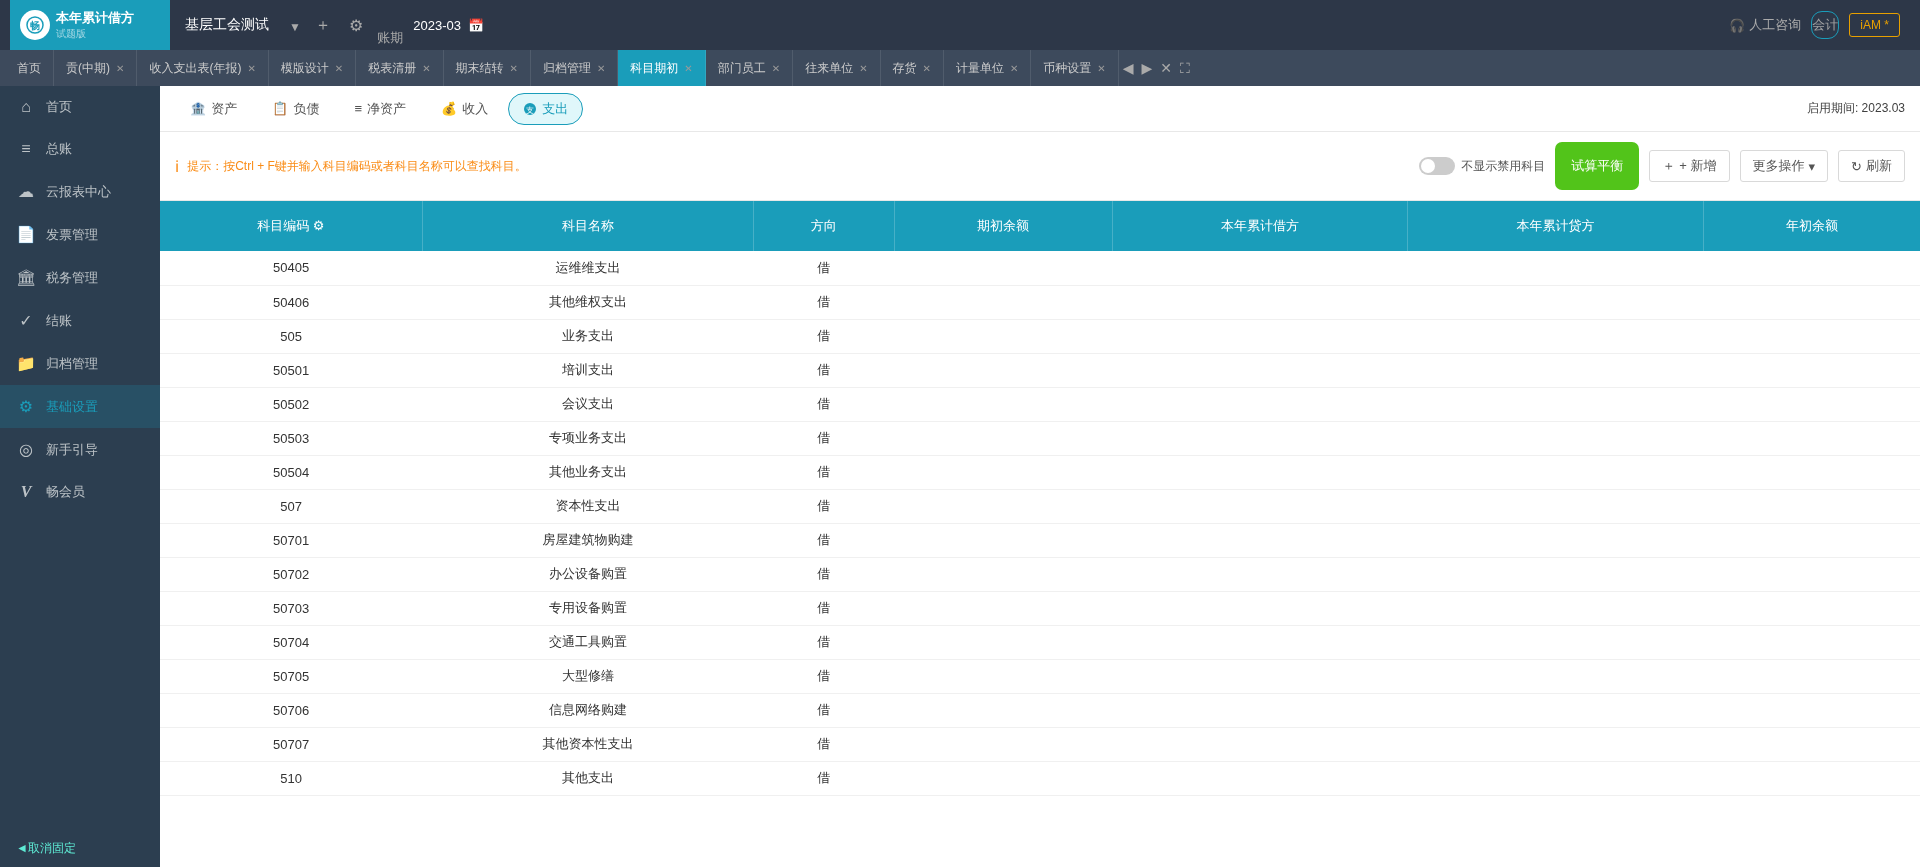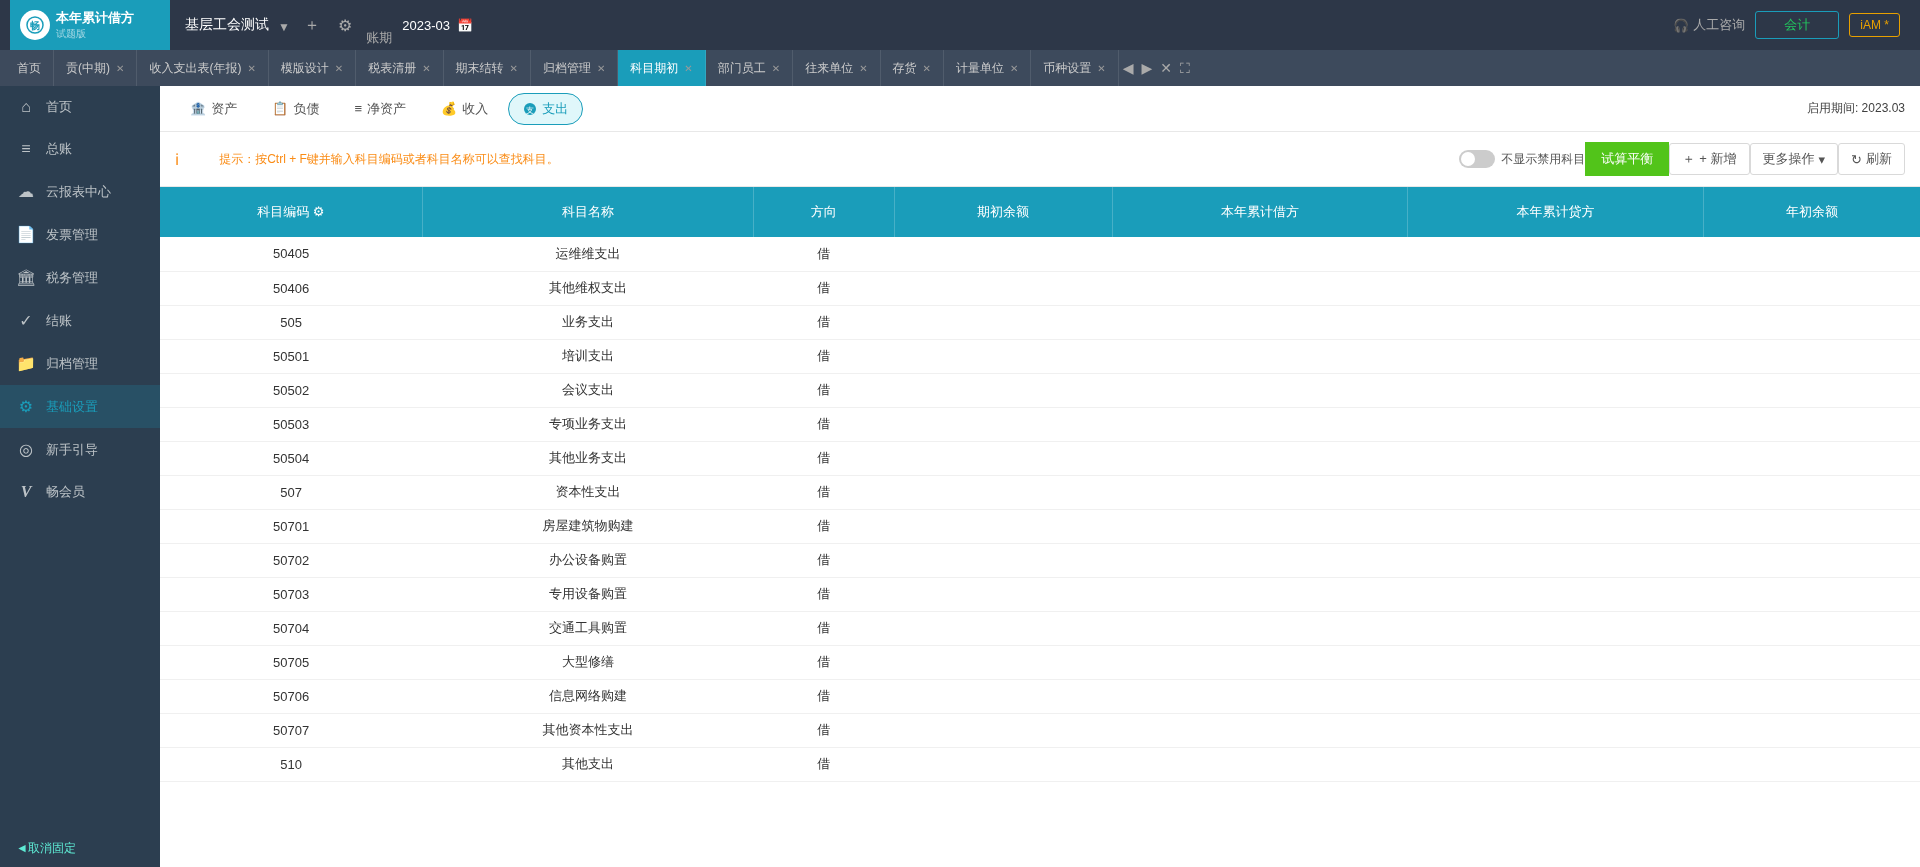--- a/index.html
+++ b/index.html
@@ -20,40 +20,40 @@
       width: 30px; height: 30px; background: white; border-radius: 50%;
       display: flex; align-items: center; justify-content: center;
       color: #1a9dba; font-size: 14px; font-weight: bold;
     }
 
     .top-center {
       display: flex; align-items: center; flex: 1; padding: 0 15px; gap: 10px;
     }
     .company-name {
       color: white; font-size: 14px; cursor: pointer;
-      display: flex; align-items: flex-end; gap: 9px;
+      display: flex; align-items: flex-end; gap: 20px;
     }
     .top-icon-btn {
       color: #aaa; font-size: 16px; cursor: pointer; padding: 4px;
       background: none; border: none;
     }
     .period-label { color: #aaa; font-size: 13px; margin-top: 25px; }
     .period-value { color: white; font-size: 13px; }
 
     .top-right {
       display: flex; align-items: center; gap: 10px; padding-right: 10px;
     }
     .customer-service {
       color: #aaa; font-size: 13px; display: flex; align-items: center; gap: 4px;
       cursor: pointer;
     }
     .account-btn {
-      border: 1px solid #1a9dba; color: #22c55e;
-      background: transparent; padding: 4px 28px;
-      border-radius: 3px; cursor: pointer; font-size: 13px;
+      border: 1px solid #1a9dba; color: #a3a3a3;
+      background: transparent; padding: 4px 0;
+      border-radius: 11px; cursor: pointer; font-size: 13px;
     }
     .iam-badge {
       background: transparent; border: 1px solid #e8a000;
       color: #e8a000; padding: 4px 10px; border-radius: 3px;
       font-size: 12px; cursor: pointer;
     }
 
     
     .tab-bar {
       display: flex; align-items: center;
@@ -128,24 +128,24 @@
     .period-info {
       margin-left: auto; color: #404040; font-size: 12px;
     }
 
     
     .toolbar {
       display: flex; align-items: center; padding: 10px 15px;
       background: white; border-bottom: 1px solid #e8e8e8; gap: 8px;
     }
     .tip-text {
-      color: #fa8c16; font-size: 12px; display: flex; align-items: center; gap: 4px; margin-left: 32px;
+      color: #fa8c16; font-size: 12px; display: flex; align-items: center; gap: 4px;
     }
     .toolbar-right {
-      margin-left: auto; display: flex; align-items: center; 
+      margin-left: auto; display: flex; align-items: center; gap: 10px;
     }
     .toggle-label {
       display: flex; align-items: center; gap: 6px;
       font-size: 12px; color: #555;
     }
     .toggle-switch {
       width: 36px; height: 18px; background: #ccc; border-radius: 9px;
       position: relative; cursor: pointer;
     }
     .toggle-knob {
@@ -171,21 +171,21 @@
     tbody tr { height: 34px; border-bottom: 1px solid #f0f0f0; }
     tbody td {
       padding: 0 10px; text-align: center; color: #333;
     }
     tbody td:first-child { text-align: center; }
     tbody td:nth-child(2) { text-align: center; margin-top: 24px; }
 
     
     .btn-green {
       background: #52c41a; color: white; border: none;
-      padding: 8px 16px; border-radius: 0; cursor: pointer;
+      padding: 15px 16px; border-radius: 7px; cursor: pointer;
       font-size: 13px;
     }
     .btn-default {
       background: white; color: #555; border: 1px solid #d9d9d9;
       padding: 6px 12px; border-radius: 3px; cursor: pointer;
       font-size: 13px; display: flex; align-items: center; gap: 4px;
     }
 
     
     .table-wrapper::-webkit-scrollbar { width: 8px; }

